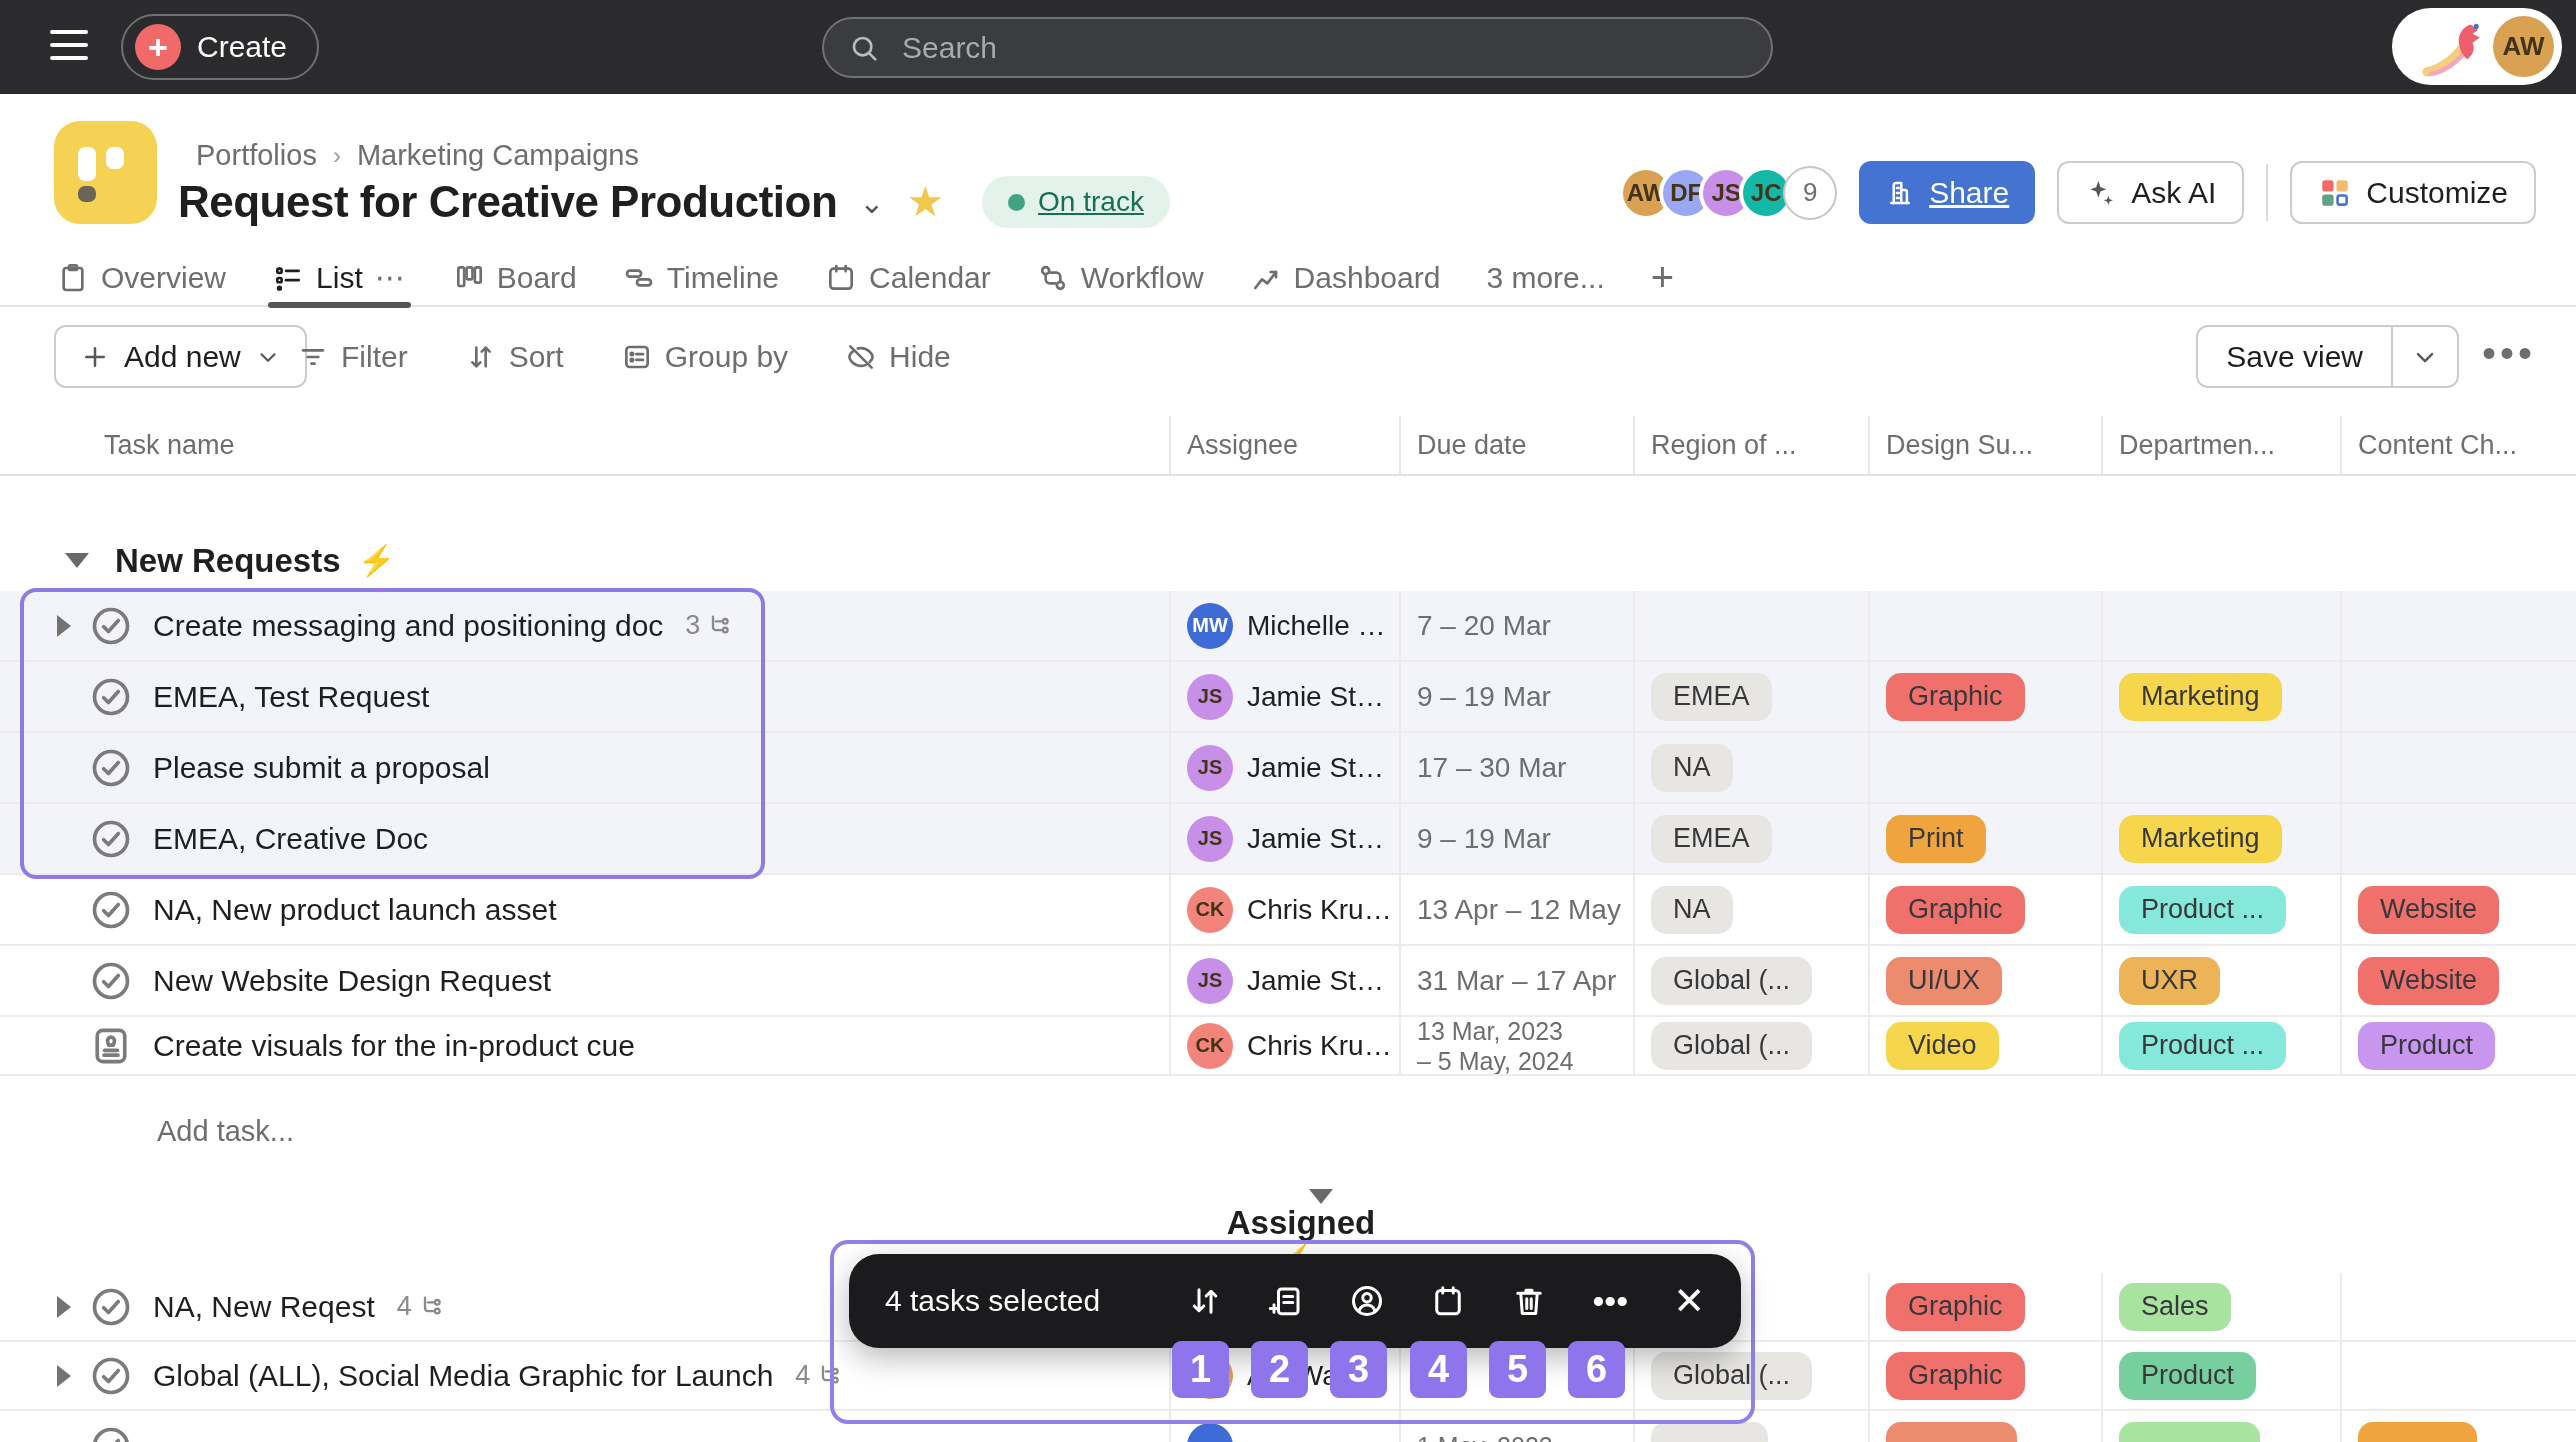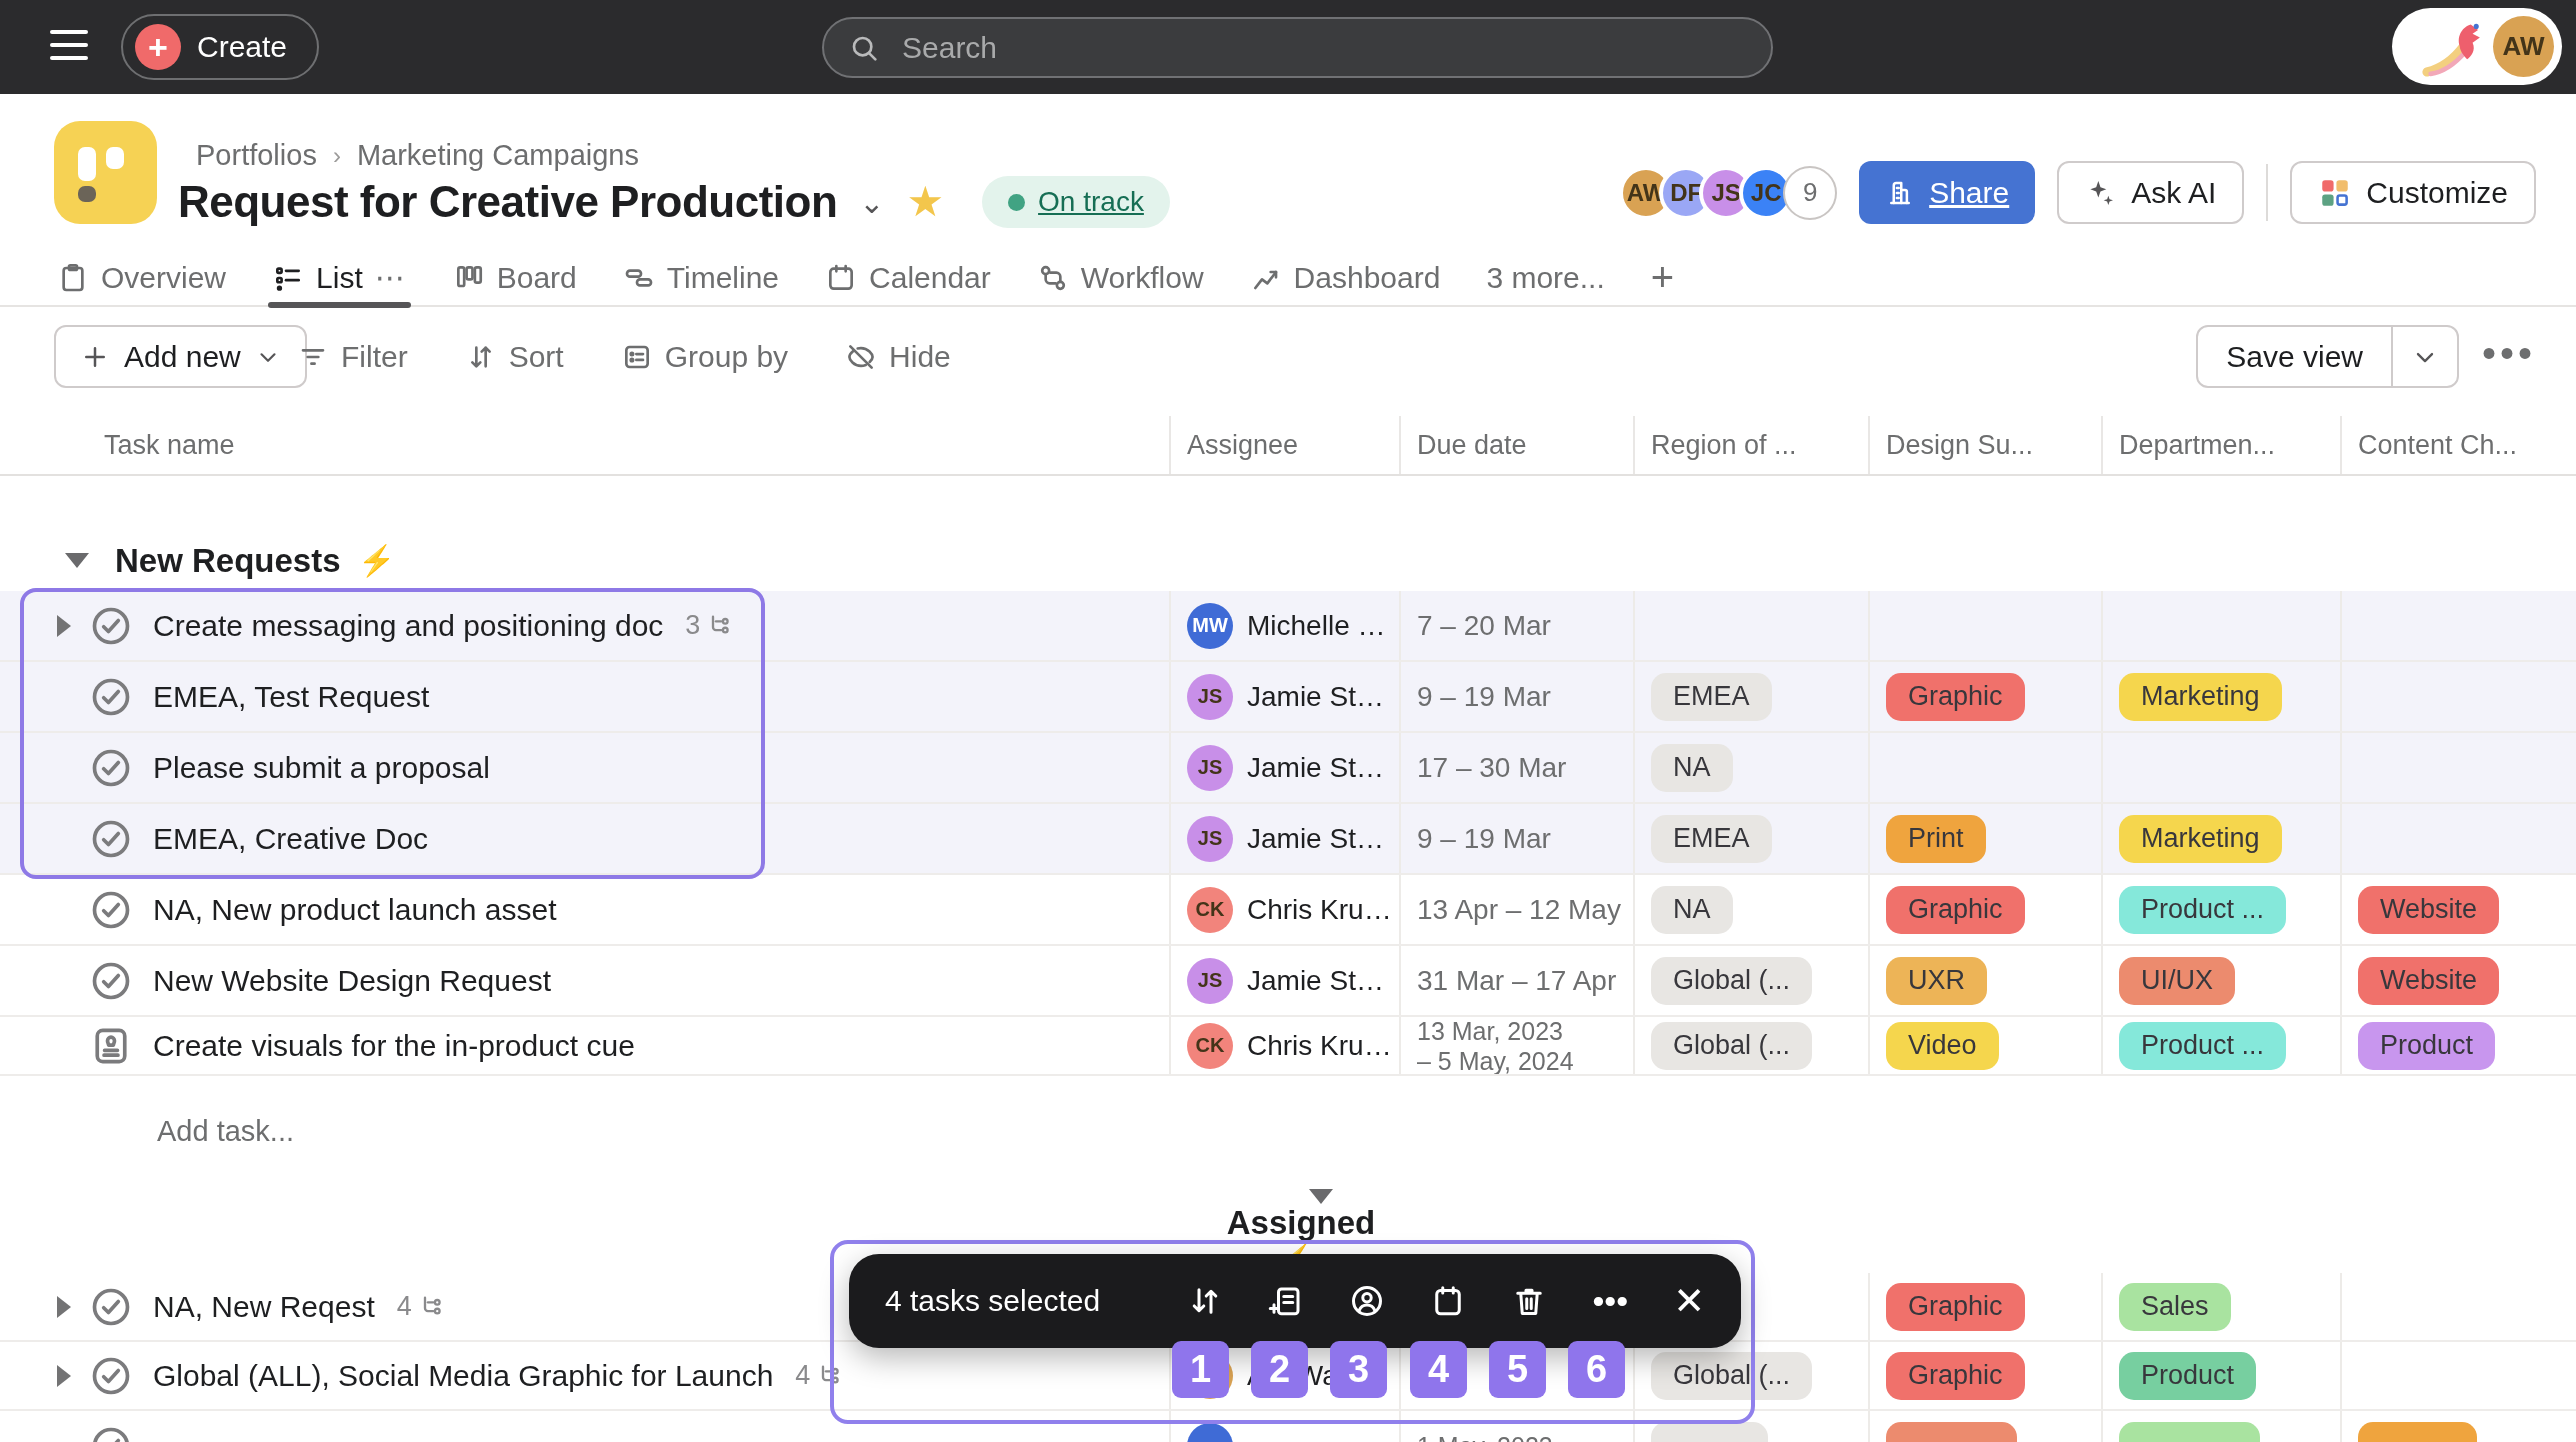--- a/index.html
+++ b/index.html
@@ -165,21 +165,21 @@
   <div class="status-pill">
     <span class="status-dot"></span>
     <span class="lbl">On track</span>
   </div>
 </div>
 <div class="header-actions">
   <div class="members">
     <div class="av" style="background:#d9a253;">AW</div>
     <div class="av" style="background:#9aa7f5;">DF</div>
     <div class="av" style="background:#c88fe8;">JS</div>
-    <div class="av" style="background:#3b82f6;">JC</div>
+    <div class="av" style="background:#14b8a6;">JC</div>
     <div class="overflow-n">9</div>
   </div>
   <div class="btn blue">
     <svg class="ic" viewBox="0 0 24 24" style="width:30px;height:30px;">
       <path d="M7 20V6a2 2 0 0 1 2-2h4v16"></path>
         <path d="M13 9.5h3a1.5 1.5 0 0 1 1.5 1.5v9"></path>
         <path d="M5 20h14"></path>
         <path d="M9.5 8h1.5M9.5 12h1.5M9.5 16h1.5"></path>
     </svg>
     <span>Share</span>
@@ -489,24 +489,24 @@
         <div class="av cell-av" style="background:#c88fe8;">JS</div>
         <span class="as-name">Jamie Stapl...</span>
       </div>
     <div class="c">
         <span class="due">31 Mar – 17 Apr</span>
       </div>
     <div class="c">
         <span class="pill" style="background-color: rgb(232, 230, 227);">Global (...</span>
       </div>
     <div class="c">
+        <span class="pill" style="background-color: rgb(236, 139, 110);">UI/UX</span>
+      </div>
+    <div class="c">
         <span class="pill" style="background-color: rgb(237, 180, 87);">UXR</span>
-      </div>
-    <div class="c">
-        <span class="pill" style="background-color: rgb(236, 139, 110);">UI/UX</span>
       </div>
     <div class="c">
         <span class="pill" style="background-color: rgb(240, 113, 107);">Website</span>
       </div>
   </div>
 
   <div class="trow grid" style="height:59px;">
     <div class="c name">
       <span class="caret-space"></span>
       <svg class="ic task-check" viewBox="0 0 24 24">

